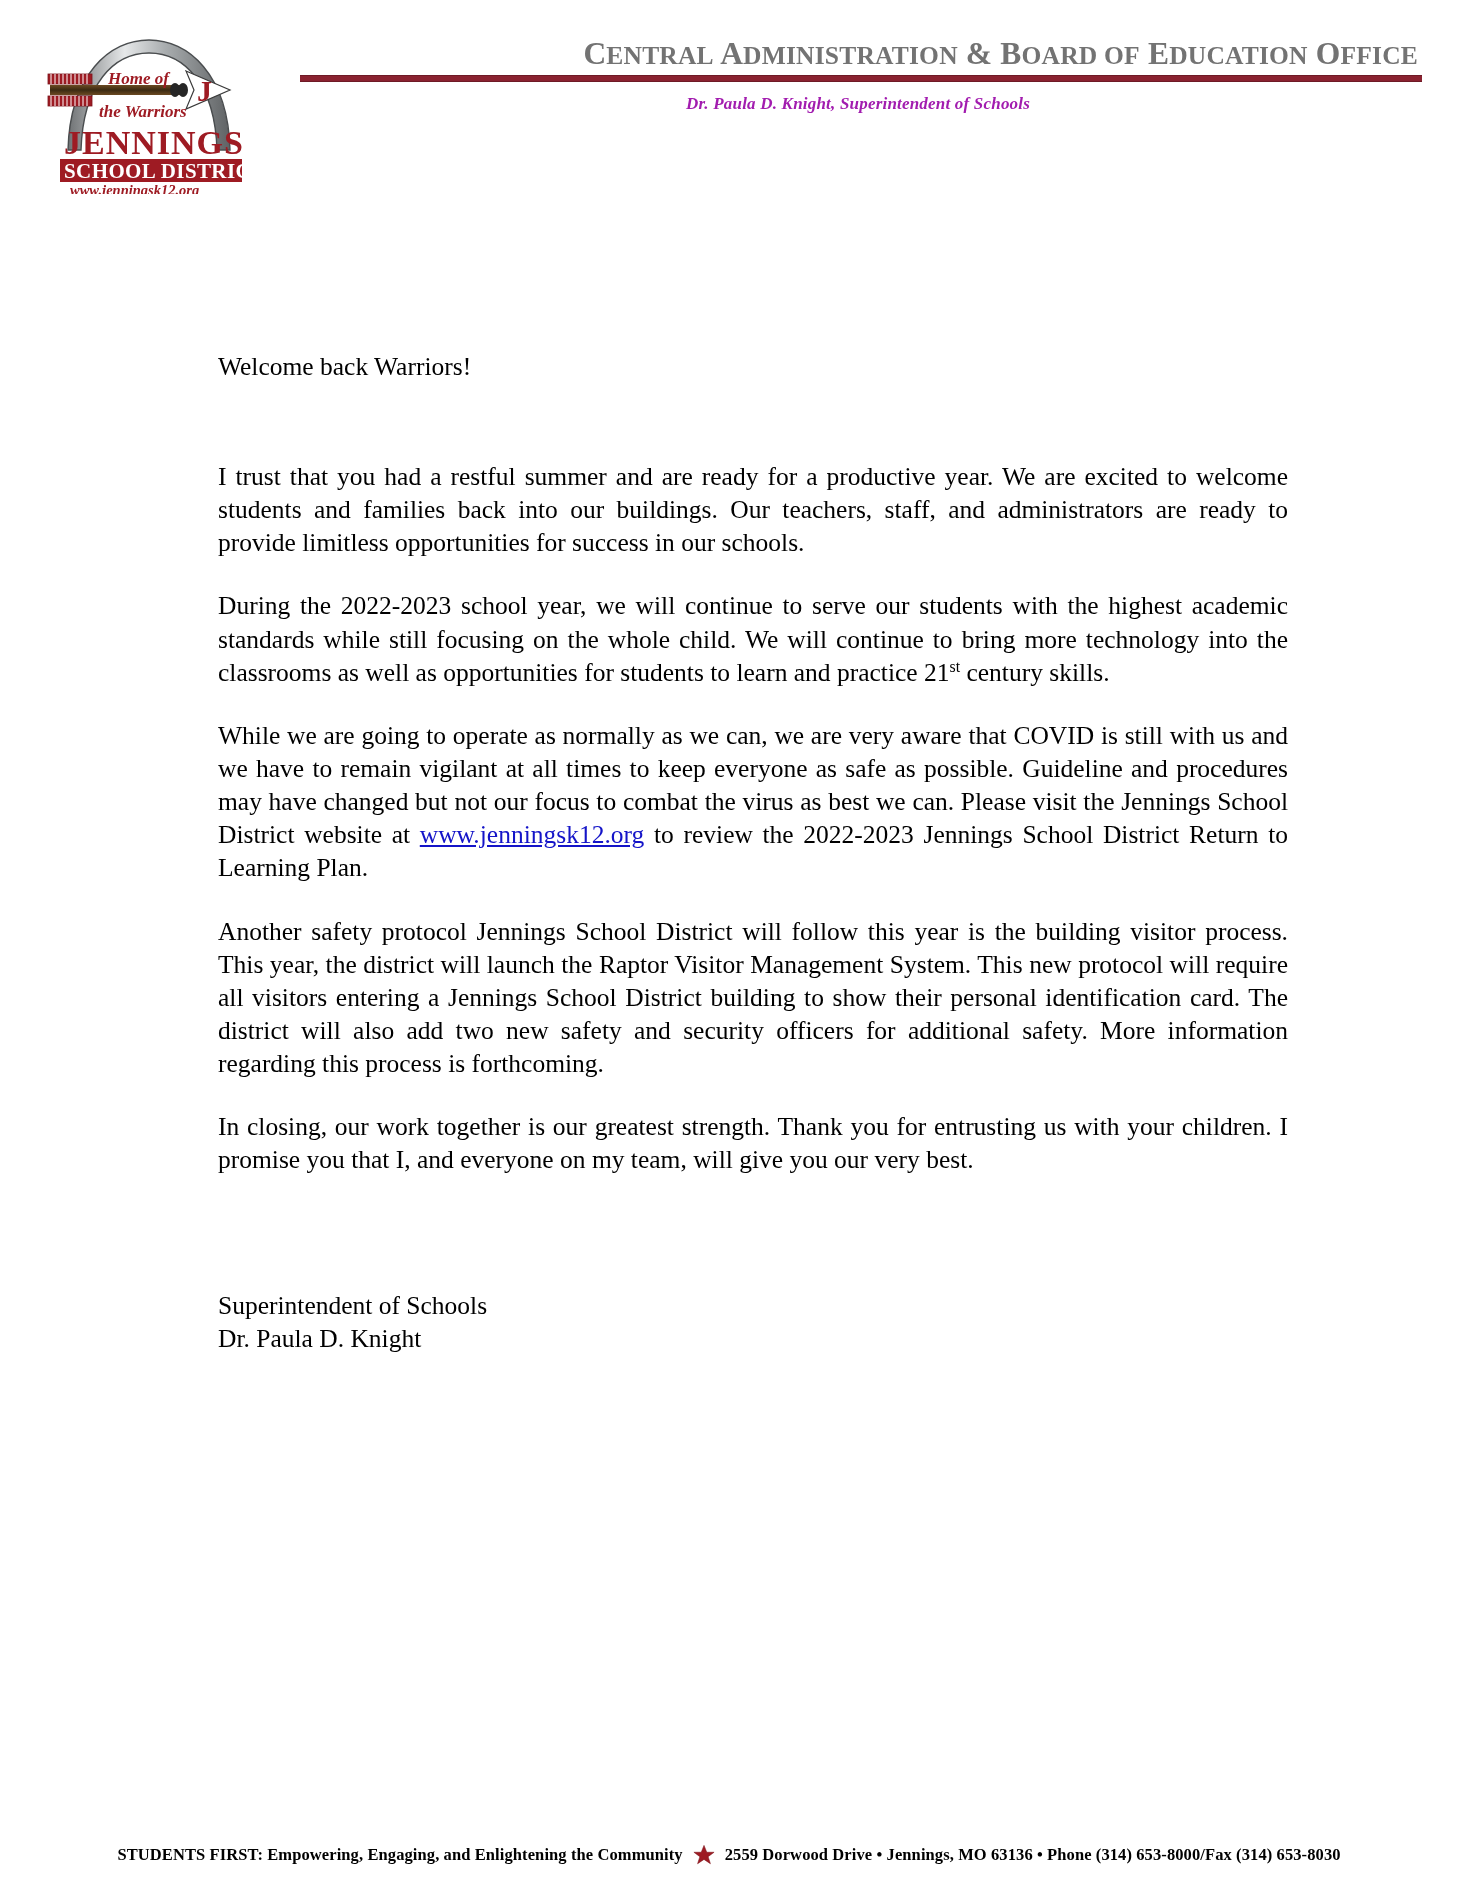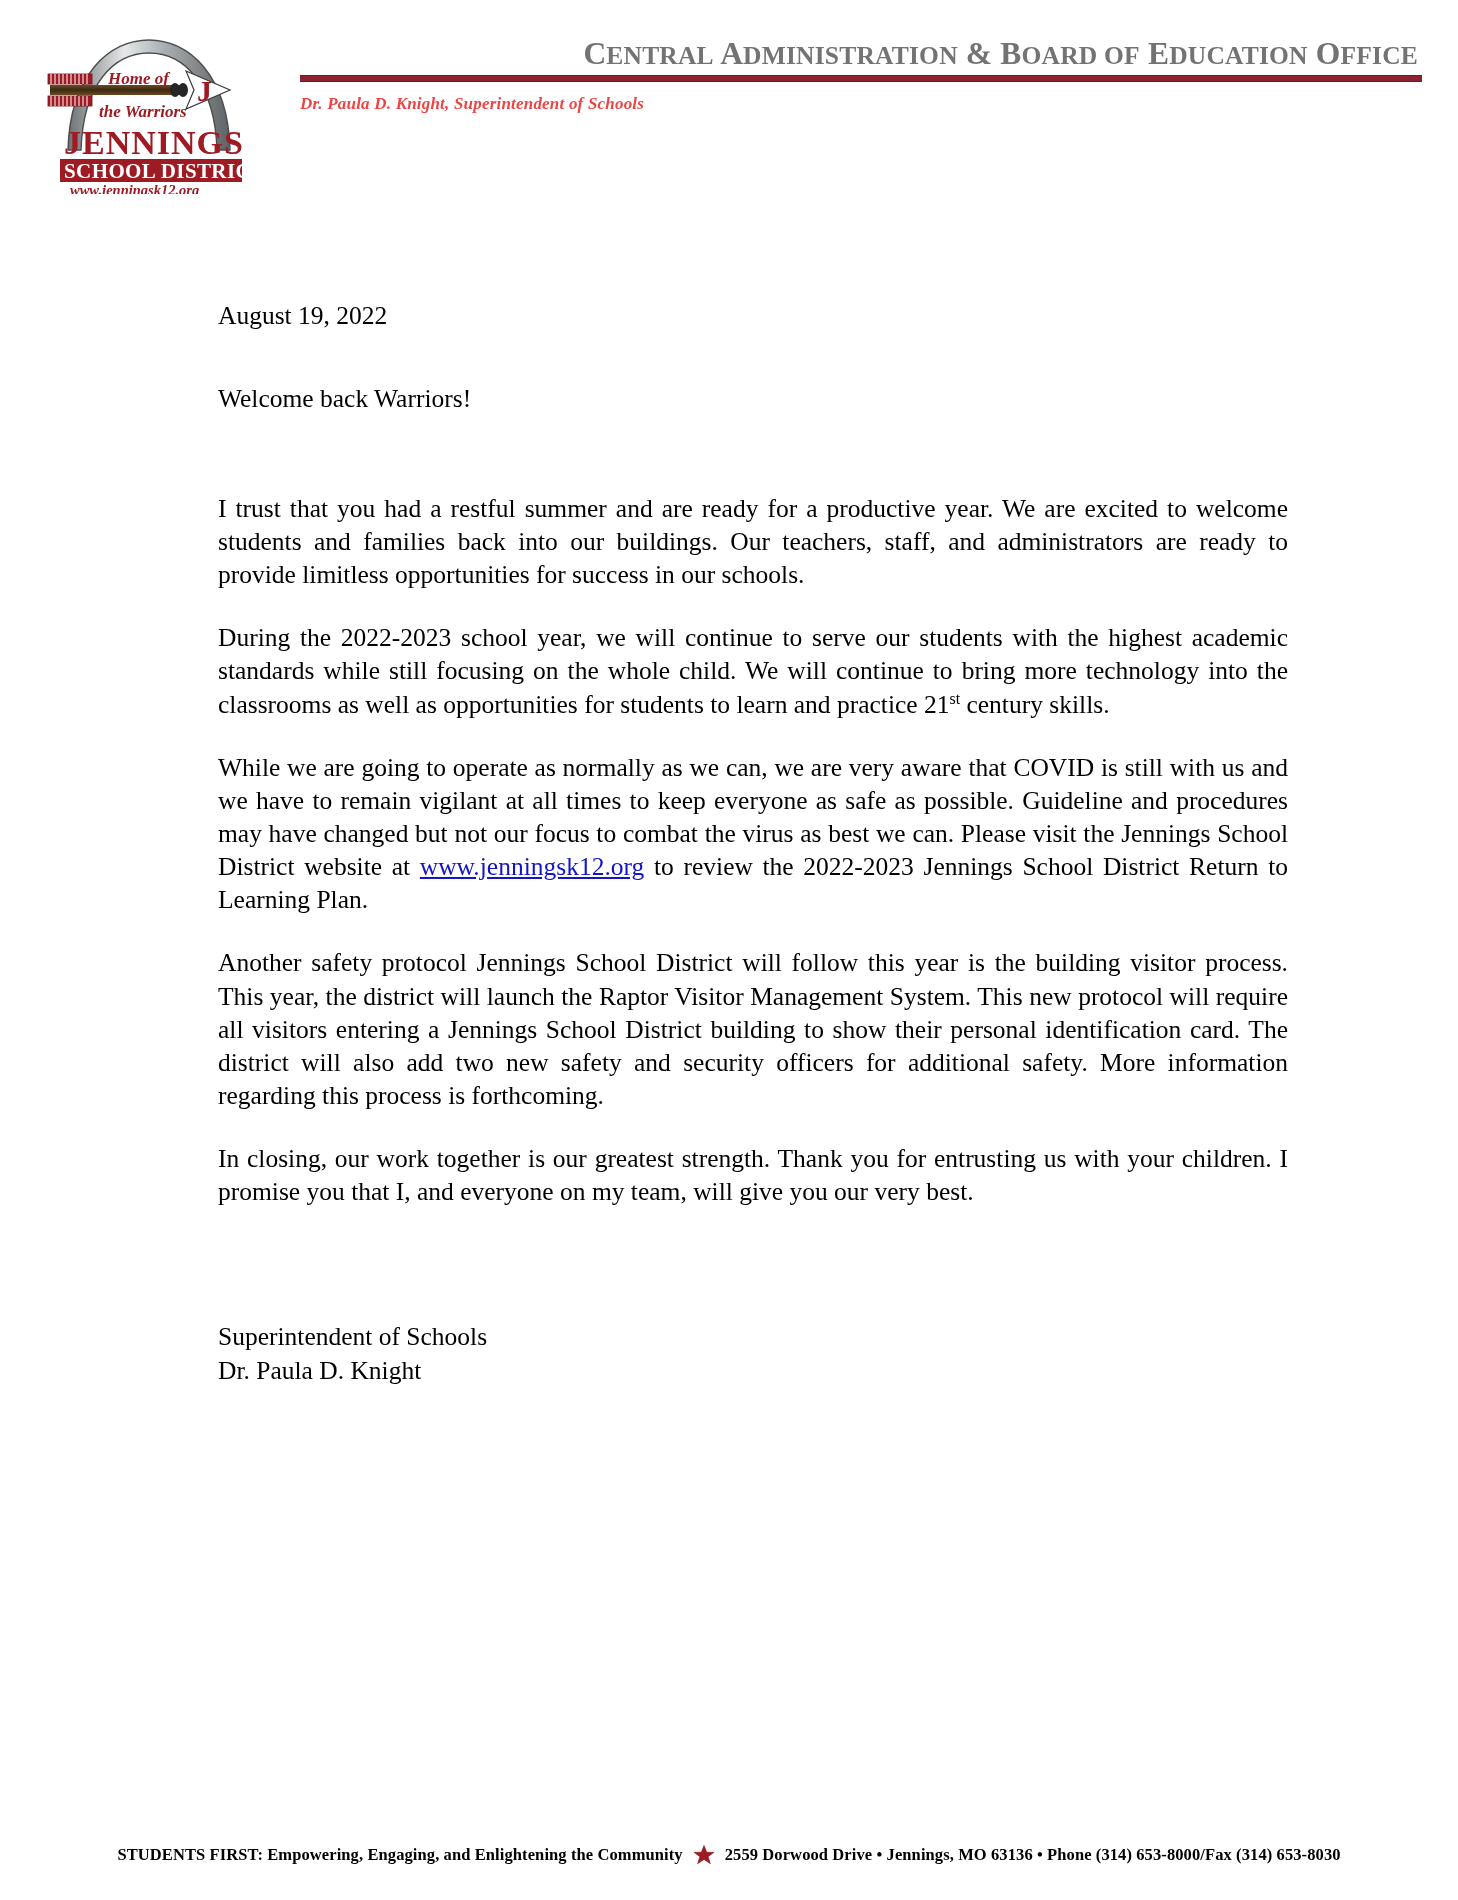--- a/index.html
+++ b/index.html
@@ -39,26 +39,26 @@
   .header-rule {
     margin-top:4px;
     height:5px;
     background:#8a2230;
     border-top:1px solid #6e1a26;
     border-bottom:1px solid #6e1a26;
     width:100%;
   }
   .header-sub {
     margin-top:12px;
-    text-align:left;
+    text-align:center;
     font-style:italic;
     font-weight:bold;
     font-size:17px;
     padding-right:6px;
-    color:#ef4444;
+    color:#a21caf;
     letter-spacing:0.2px;
   }
 
   
   .letter-body {
     position:absolute;
     left:218px;
     top:300px;
     width:1070px;
   }
@@ -176,21 +176,20 @@
 
   <div class="header-right">
     <div class="header-title">C<span class="sc">ENTRAL</span> A<span class="sc">DMINISTRATION</span> &amp; B<span class="sc">OARD OF</span> E<span class="sc">DUCATION</span> O<span class="sc">FFICE</span></div>
     <div class="header-rule"></div>
     <div class="header-sub">Dr. Paula D. Knight, Superintendent of Schools</div>
   </div>
 </div>
 
 <div class="letter-body">
 
-  <div class="line-date">August 19, 2022</div>
 
   <div class="greeting">Welcome back Warriors!</div>
 
   <p class="para first">I trust that you had a restful summer and are ready for a productive year.  We are excited to welcome students and families back into our buildings. Our teachers, staff, and administrators are ready to provide limitless opportunities for success in our schools.</p>
 
   <p class="para"><span>During the 2022-2023 school year, we will continue to serve our students with the highest academic standards while still focusing on the whole child.  We will continue to bring more technology into the classrooms as well as opportunities for students to learn and practice 21</span><sup>st</sup><span> century skills.</span></p>
 
   <p class="para"><span>While we are going to operate as normally as we can, we are very aware that COVID is still with us and we have to remain vigilant at all times to keep everyone as safe as possible. Guideline and procedures may have changed but not our focus to combat the virus as best we can.  Please visit the Jennings School District website at </span><a class="link" href="#">www.jenningsk12.org</a><span> to review the 2022-2023 Jennings School District Return to Learning Plan.</span></p>
 
   <p class="para">Another safety protocol Jennings School District will follow this year is the building visitor process.  This year, the district will launch the Raptor Visitor Management System.  This new protocol will require all visitors entering a Jennings School District building to show their personal identification card. The district will also add two new safety and security officers for additional safety.   More information regarding this process is forthcoming.</p>

